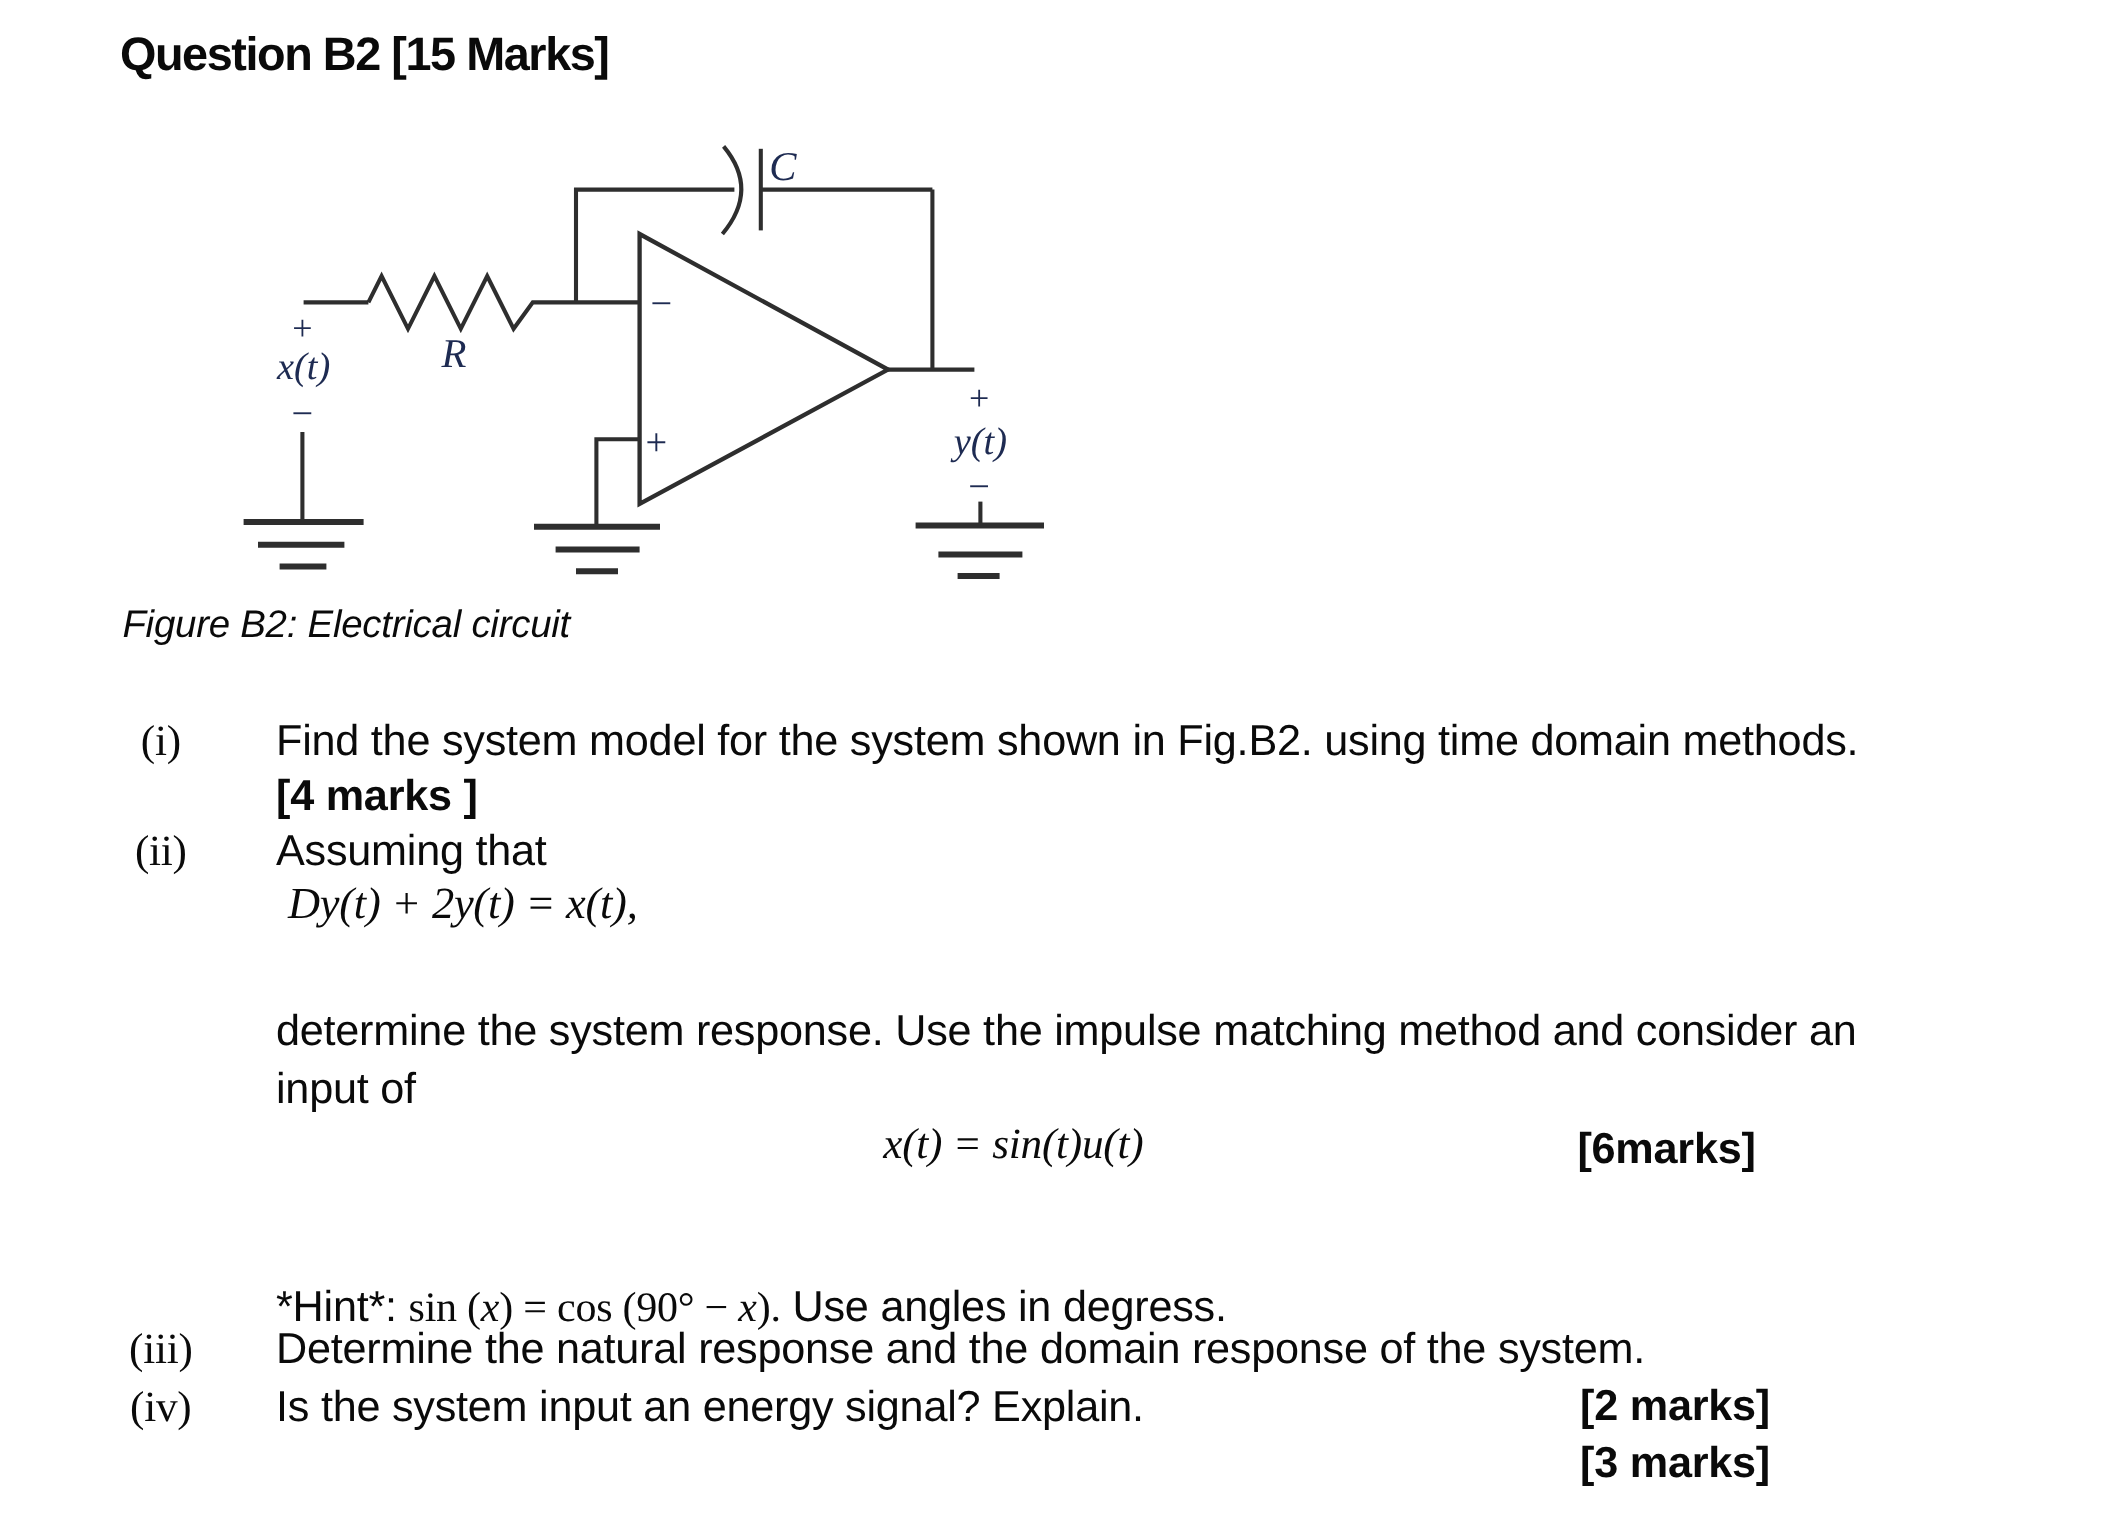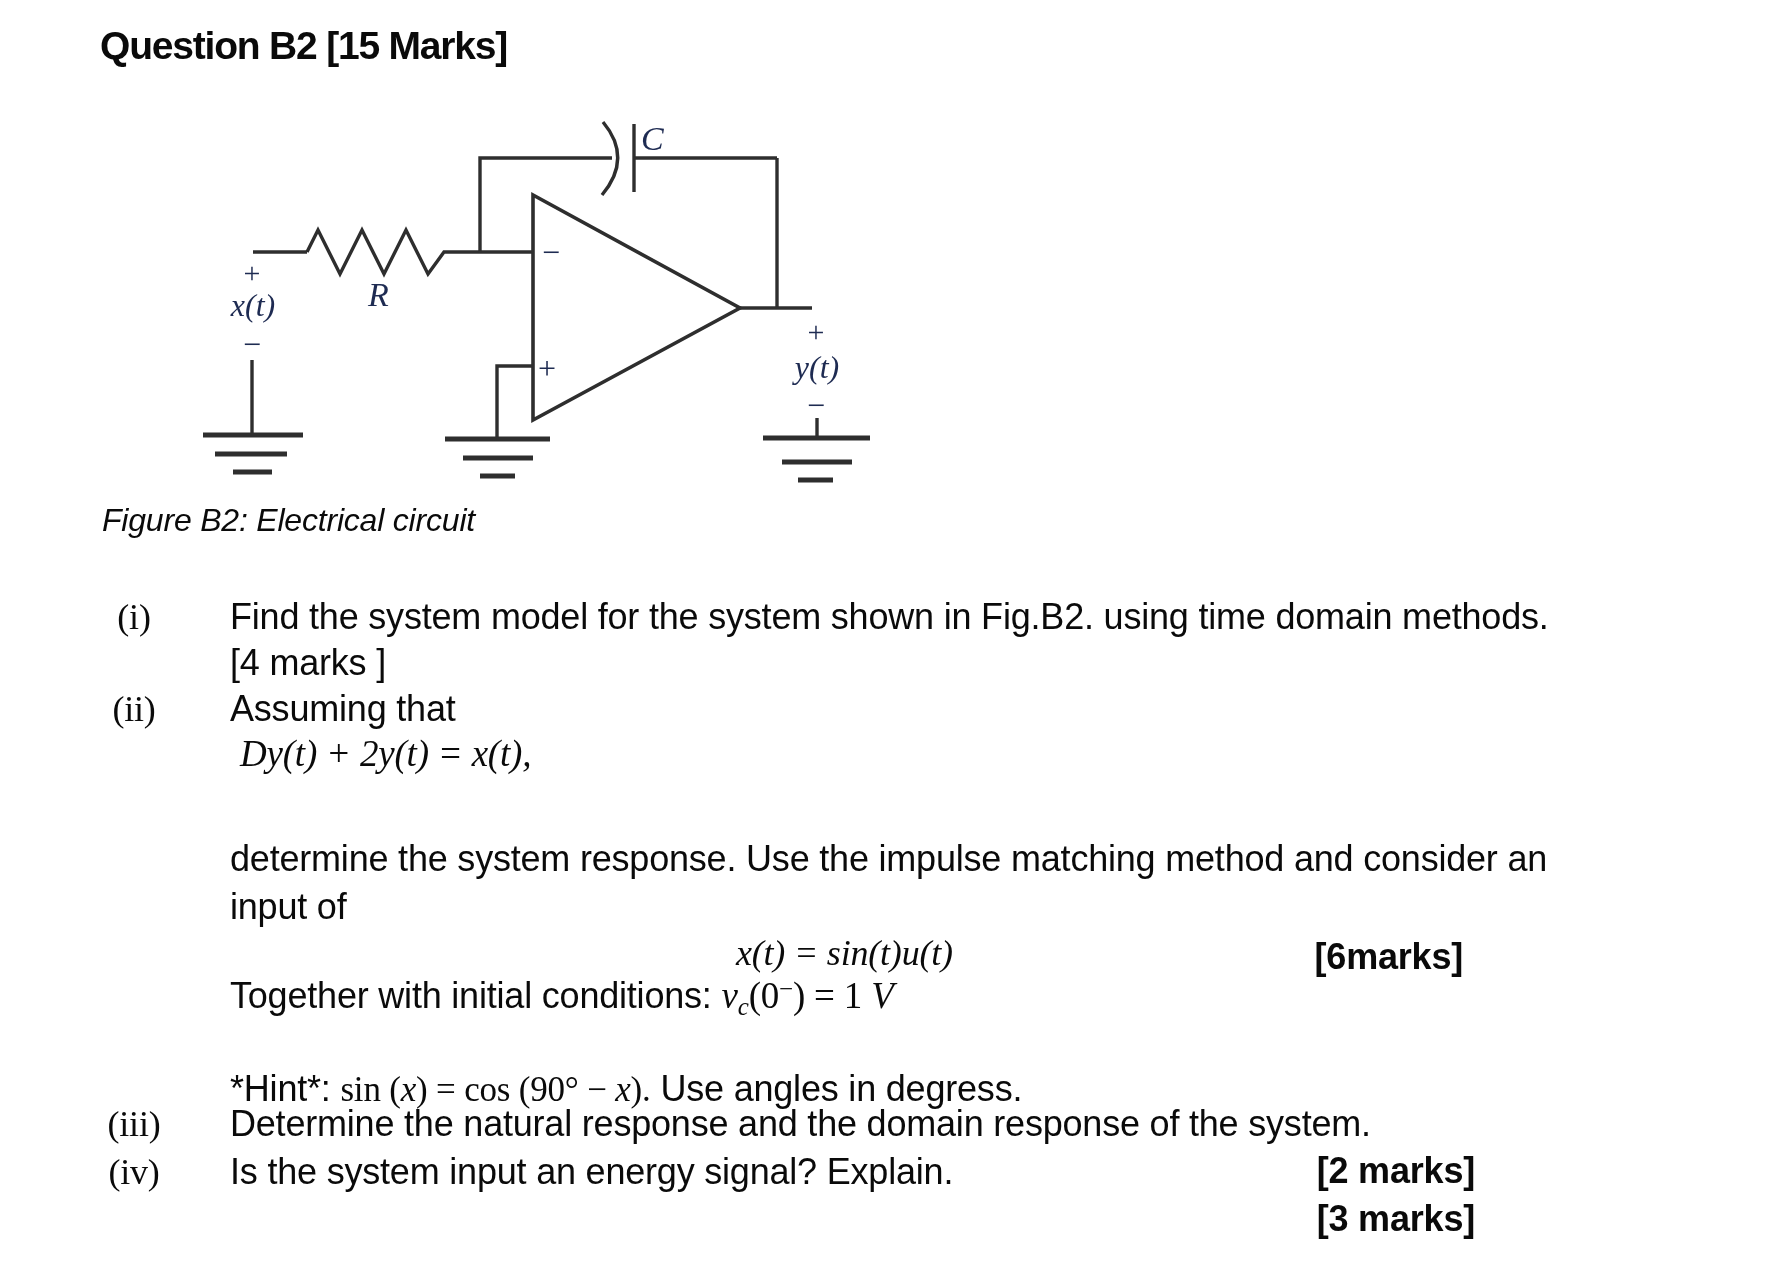--- a/index.html
+++ b/index.html
@@ -100,42 +100,39 @@
     <text x="816" y="416" font-size="32" text-anchor="middle">−</text>
   </svg>
 
   <div class="abs caption">Figure B2: Electrical circuit</div>
 
   <div class="line" style="top:596px">
     <span class="numeral">(i)</span>
     <span class="body">Find the system model for the system shown in Fig.B2. using time domain methods.</span>
   </div>
   <div class="line" style="top:642px">
-    <span class="body" style="font-weight:normal">[4 marks ]</span>
+    <span class="body" style="font-weight:bold">[4 marks ]</span>
   </div>
 
   <div class="line" style="top:688px">
     <span class="numeral">(ii)</span>
     <span class="body">Assuming that</span>
   </div>
   <div class="line" style="top:732px">
     <span class="body-eq eq-main">Dy(t) + 2y(t) = x(t),</span>
   </div>
   <div class="line" style="top:886px">
     <span class="body">input of</span>
   </div>
   <div class="line" style="top:838px">
     <span class="body">determine the system response. Use the impulse matching method and consider an</span>
   </div>
   <div class="line" style="top:932px">
     <span class="eq-input">x(t) = sin(t)u(t)</span>
     <span class="marks r123" style="top:4px">[6marks]</span>
-  </div>
-  <div class="line" style="top:974px">
-    <span class="body"><span>Together with initial conditions: </span><span class="serifmath" style="font-size:37px"><span class="it">v</span><span class="mathsub">c</span><span>(0</span><span class="mathsup">−</span><span>) = 1 </span><span class="it">V</span></span></span>
   </div>
 
   <div class="line" style="top:1068px">
     <span class="body"><span>*Hint*: </span><span class="serifmath" style="font-size:35px"><span>sin (</span><span class="it">x</span><span>) = cos (90° − </span><span class="it">x</span><span>).</span></span><span> Use angles in degress.</span></span>
   </div>
 
   <div class="line" style="top:1103px">
     <span class="numeral">(iii)</span>
     <span class="body">Determine the natural response and the domain response of the system.</span>
     <span class="marks r111">[2 marks]</span>

